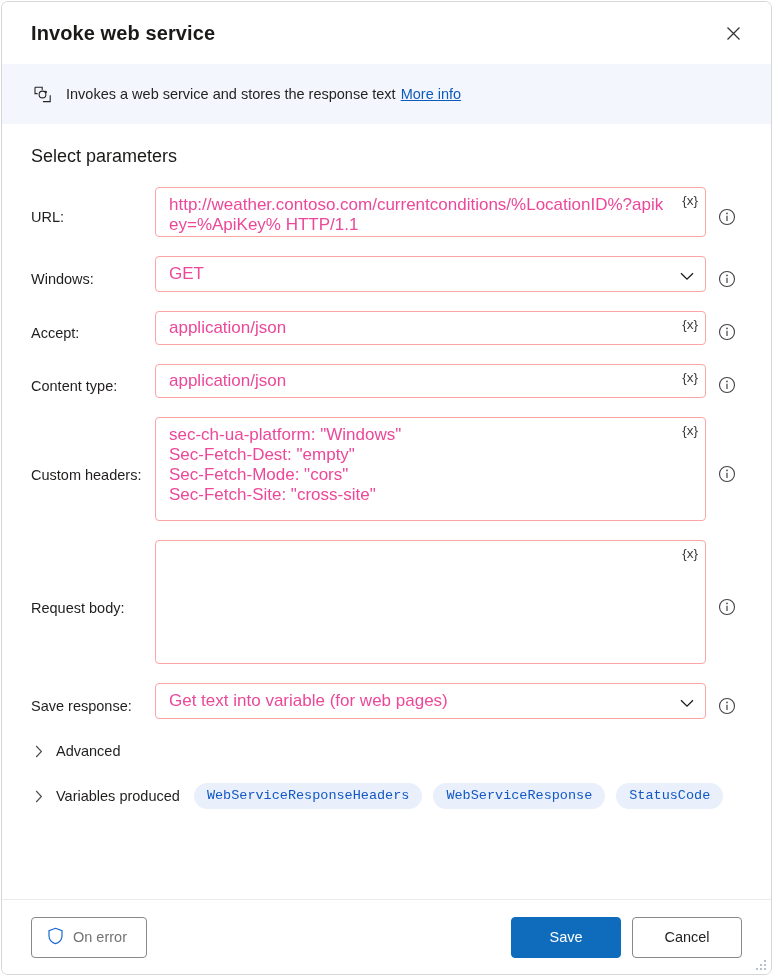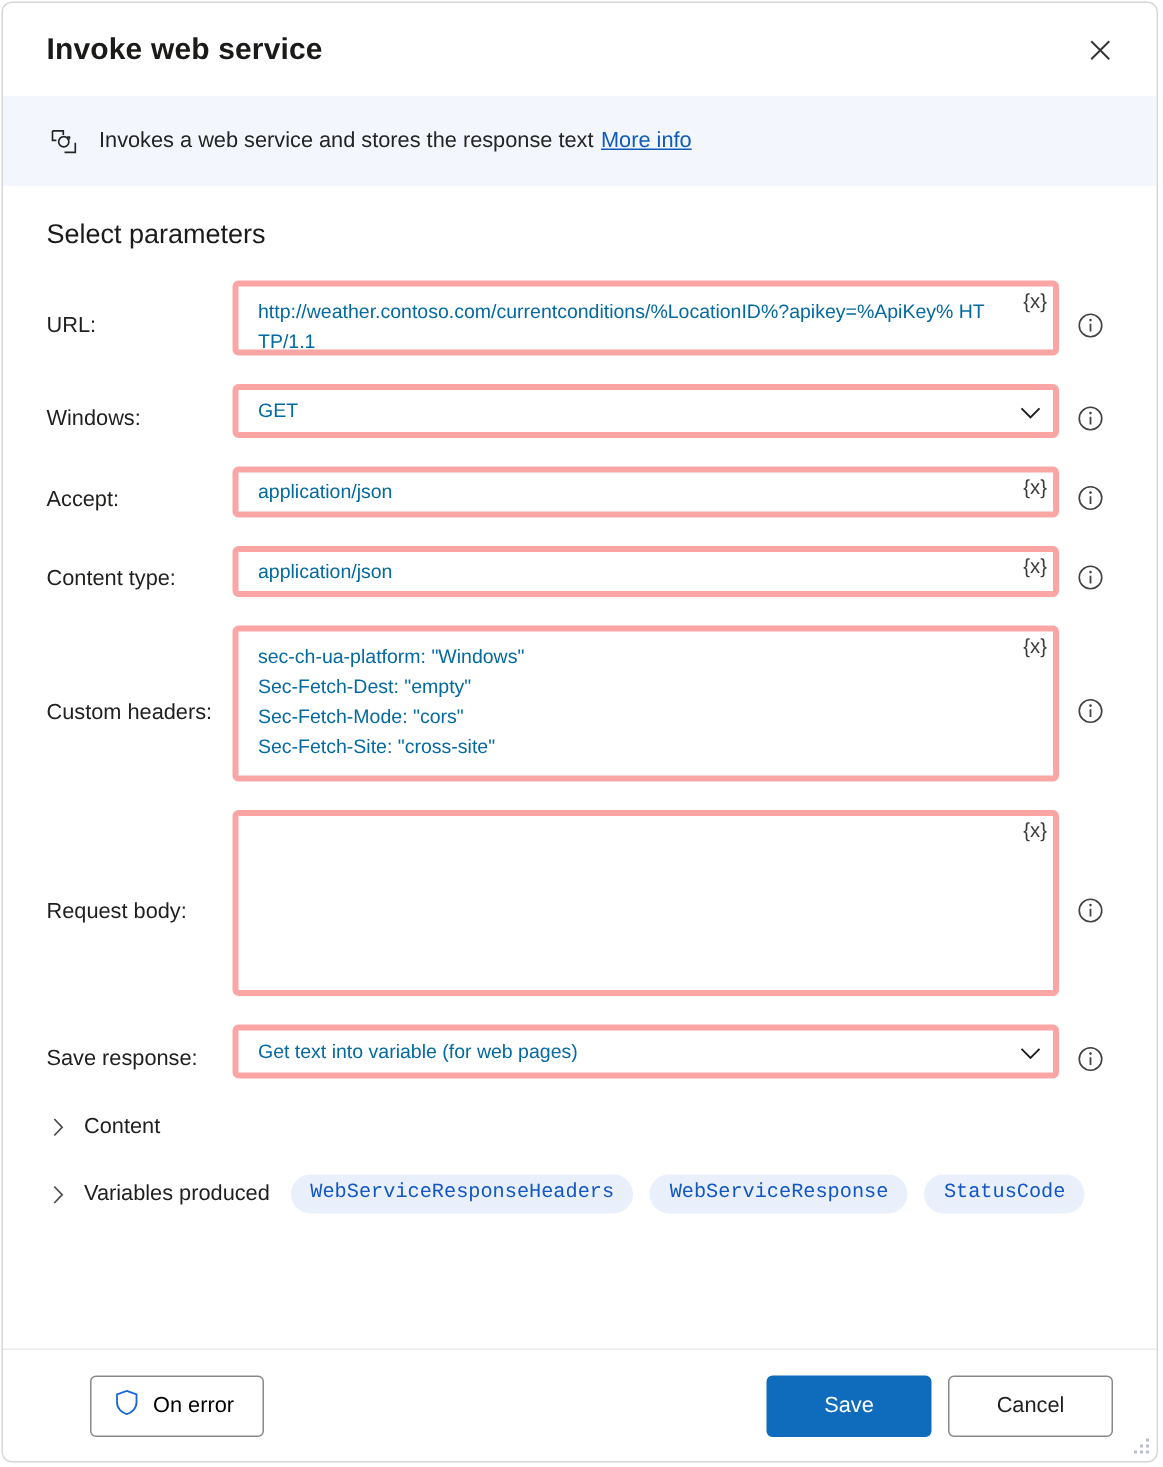--- a/index.html
+++ b/index.html
@@ -115,27 +115,27 @@
     line-height: 18px;
   }
   .row-label.tall { padding-top: 12px; }
 
   .field-wrap {
     position: relative;
     flex: 0 0 551px;
     width: 551px;
   }
   .field {
-    border: 4px solid #fca5a5;
+    border: 1px solid #fca5a5;
     border-radius: 4px;
     background: #ffffff;
     box-sizing: border-box;
     width: 551px;
-    font-size: 13px;
-    color: #0369a1;
+    font-size: 17px;
+    color: #ec4899;
     padding: 7px 40px 7px 13px;
     line-height: 20px;
     position: relative;
     cursor: text;
     white-space: pre-wrap;
     word-break: break-all;
   }
   .field.single {
     height: 34px;
     padding-top: 6px;
@@ -242,24 +242,23 @@
     display: inline-flex;
     align-items: center;
     justify-content: center;
     cursor: pointer;
     box-sizing: border-box;
     font-family: "Liberation Sans", sans-serif;
   }
   .btn-onerror {
     border: 1px solid #8a8886;
     background: #ffffff;
-    color: #000000;
+    color: #737373;
     padding: 0 19px 0 15px;
     gap: 9px;
-    margin-left: 29px;
   }
   .spacer { flex: 1; }
   .btn-save {
     background: #0f6cbd;
     color: #ffffff;
     border: 1px solid #0f6cbd;
     width: 110px;
     margin-right: 11px;
   }
   .btn-cancel {
@@ -425,21 +424,21 @@
         </svg>
       </span>
     </div>
 
     <div class="collapse-row">
       <span class="collapse-chev">
         <svg width="8" height="13" viewBox="0 0 8 13">
           <path d="M1.2 1 L6.4 6.5 L1.2 12" stroke="#4a4a4a" stroke-width="1.15" fill="none"></path>
         </svg>
       </span>
-      <span class="collapse-label">Content</span>
+      <span class="collapse-label">Advanced</span>
     </div>
 
     <div class="collapse-row">
       <span class="collapse-chev">
         <svg width="8" height="13" viewBox="0 0 8 13">
           <path d="M1.2 1 L6.4 6.5 L1.2 12" stroke="#4a4a4a" stroke-width="1.15" fill="none"></path>
         </svg>
       </span>
       <span class="collapse-label">Variables produced</span>
       <span class="pills">

